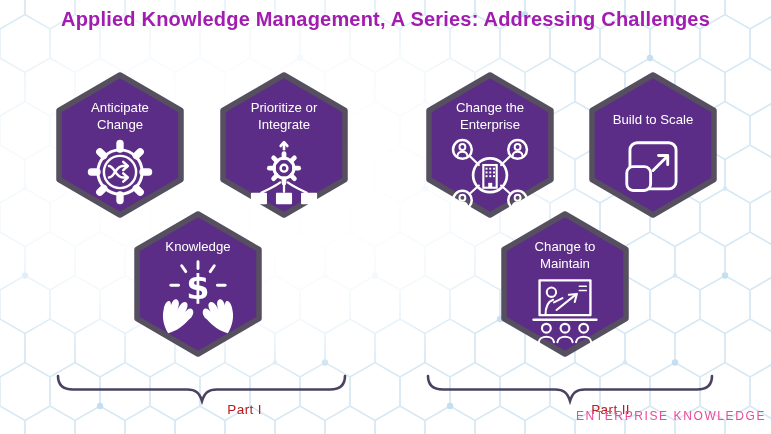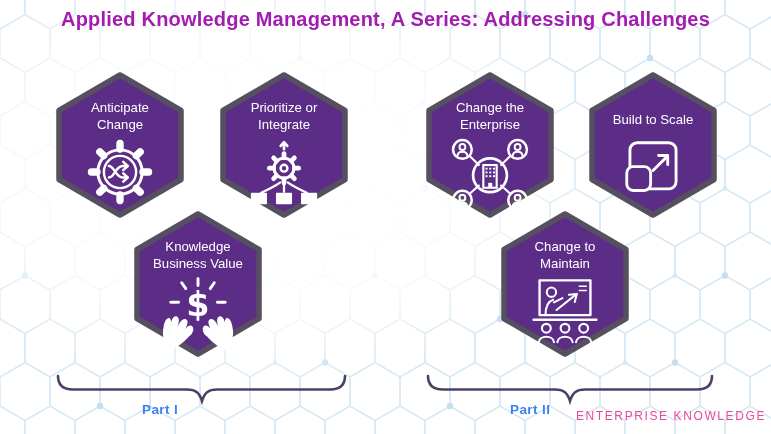--- a/index.html
+++ b/index.html
@@ -24,22 +24,22 @@
     position:absolute;inset:0;display:flex;flex-direction:column;align-items:center;
     padding-top:30px;box-sizing:border-box;
   }
   .hex-content.one-line{padding-top:42px;}
   .hex-label{color:#ffffff;font-size:13.2px;line-height:1.28;text-align:center;}
   .hex-label div{white-space:nowrap;}
   .hex-icon{margin-top:3px;flex:0 0 auto;}
   .one-line .hex-icon{margin-top:9px;}
   #braces{position:absolute;left:0;top:0;z-index:2;pointer-events:none;}
   .part-label{
-    position:absolute;top:402px;width:120px;z-index:2;text-align:left;
-    color:#3b82f6;font-weight:bold;font-size:13.5px;letter-spacing:0.4px;
+    position:absolute;top:402px;width:120px;z-index:2;text-align:right;
+    color:#b91c1c;font-weight:normal;font-size:13.5px;letter-spacing:0.4px;
   }
   #part1{left:142px;}
   #part2{left:510px;}
   .watermark{
     position:absolute;top:409px;right:5px;z-index:2;
     color:#ec4899;font-size:12px;letter-spacing:1.6px;
   }
 </style>
 </head>
 <body>
@@ -404,21 +404,20 @@
   </div>
 </div>
 
 <div class="hex" style="left:131px;top:209px;">
   <svg class="hex-shape" width="134" height="150" viewBox="0 0 134 150">
     <polygon points="67,5 128,40.5 128,109.5 67,145 6,109.5 6,40.5" fill="#5c2d87" stroke="#554f5f" stroke-width="5.5" stroke-linejoin="round"></polygon>
   </svg>
   <div class="hex-content">
     <div class="hex-label">
       <div>Knowledge</div>
-      <div>Business Value</div>
     </div>
     <svg class="hex-icon" width="82" height="76" viewBox="0 0 90 84">
       <g stroke="#ffffff" fill="none" stroke-linecap="round" stroke-width="3.2">
         <line x1="45" y1="3" x2="45" y2="10.5"></line>
         <line x1="27" y1="7.5" x2="31.5" y2="14"></line>
         <line x1="63" y1="7.5" x2="58.5" y2="14"></line>
         <line x1="15" y1="29" x2="23.5" y2="29"></line>
         <line x1="75" y1="29" x2="66.5" y2="29"></line>
       </g>
       <text x="45" y="44" text-anchor="middle" fill="#ffffff" font-family="DejaVu Sans, sans-serif" font-size="37" font-weight="bold">$</text>

